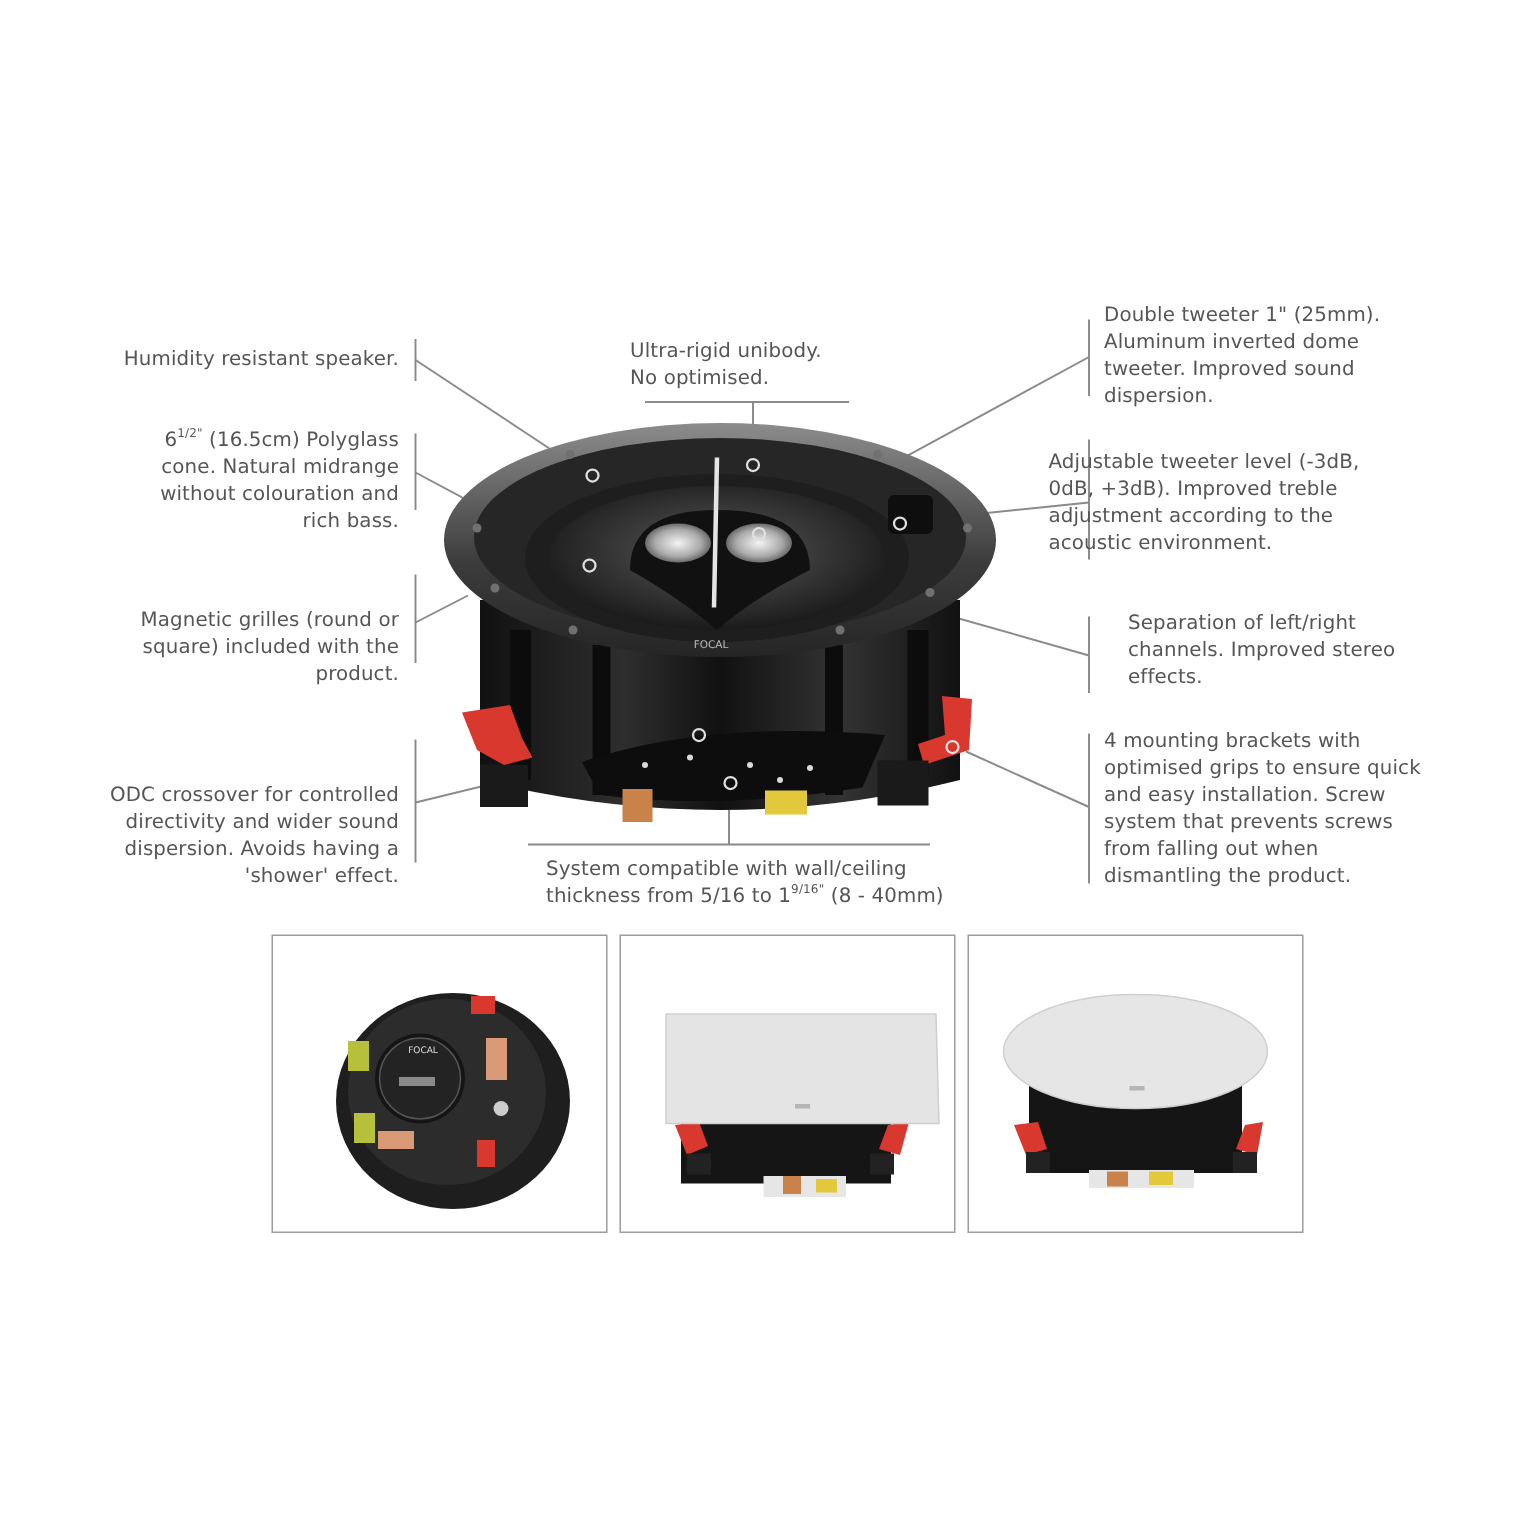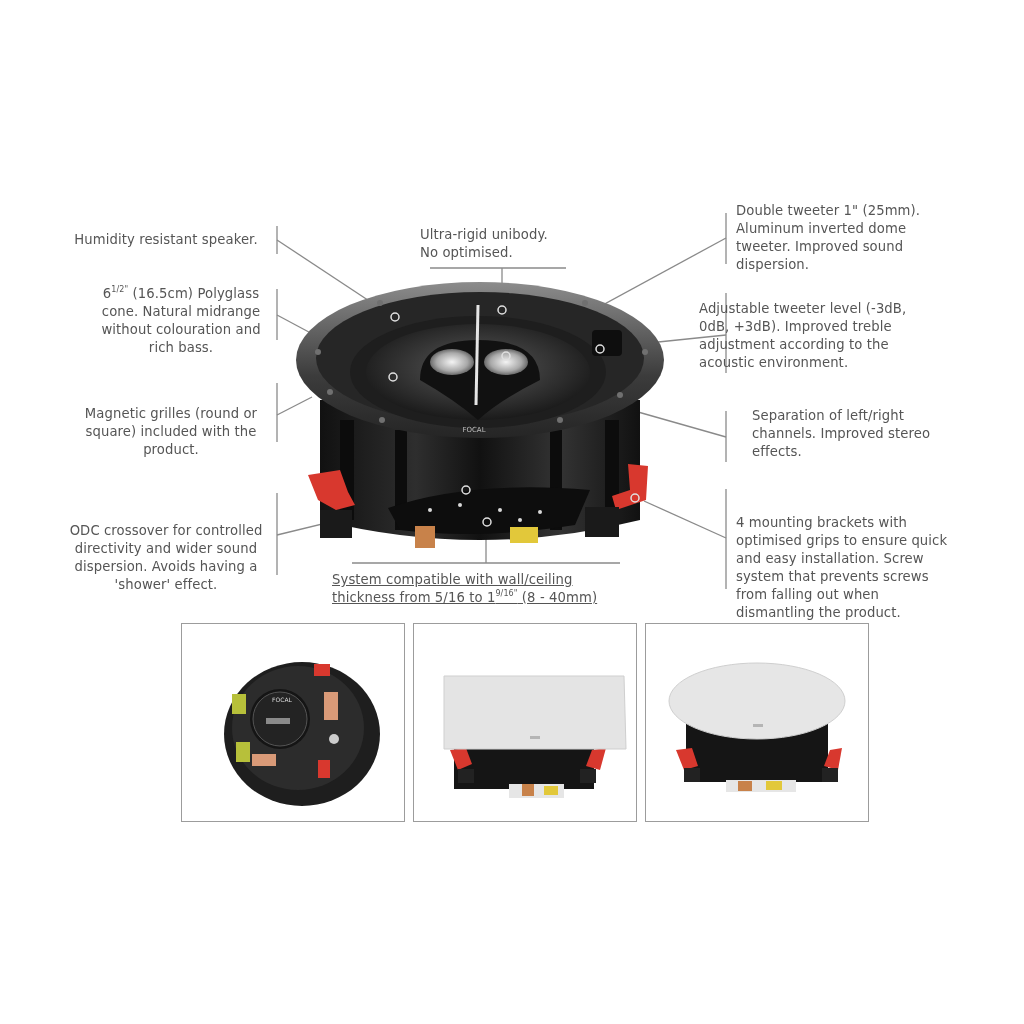--- a/index.html
+++ b/index.html
@@ -1,19 +1,19 @@
 <!DOCTYPE html>
 <html><head>
 <meta charset="utf-8">
 <style>
   html, body { margin:0; padding:0; background:#ffffff; }
   body { width:1024px; height:1024px; position:relative; overflow:hidden;
          font-family:"DejaVu Sans", "Liberation Sans", sans-serif; color:#5a5a5a; }
   .callout { position:absolute; font-size:13.2px; line-height:18px; color:#555555; letter-spacing:0.1px; }
-  .callout.left { text-align:center; }
+  .callout.left { text-align:right; }
   .callout.right { text-align:left; }
   .callout.center { text-align:left; }
   .callout sup { font-size:8px; line-height:0; vertical-align:6px; }
   svg.overlay { position:absolute; left:0; top:0; }
   .thumb { position:absolute; top:623px; width:222px; height:197px; border:1px solid #9c9c9c; background:#fff; overflow:hidden; }
   .thumb svg { position:absolute; left:0; top:0; }
 </style>
 </head>
 <body>
 
@@ -156,25 +156,25 @@
 
 <div class="callout right" style="left:736px; top:202px; width:220px;">
   <span>Double tweeter 1" (25mm). Aluminum inverted dome tweeter. Improved sound dispersion.</span>
 </div>
 <div class="callout right" style="left:699px; top:300px; width:220px;">
   <span>Adjustable tweeter level (-3dB, 0dB, +3dB). Improved treble adjustment according to the acoustic environment.</span>
 </div>
 <div class="callout right" style="left:736px; top:407px; width:210px;margin-left:16px;">
   <span>Separation of left/right channels. Improved stereo effects.</span>
 </div>
-<div class="callout right" style="left:736px; top:514px; width:220px;">
+<div class="callout right" style="left:736px; top:486px; width:220px;">
   <span>4 mounting brackets with optimised grips to ensure quick and easy installation. Screw system that prevents screws from falling out when dismantling the product.</span>
 </div>
 
-<div class="callout center" style="left:332px; top:571px; width:300px;text-decoration:underline;">
+<div class="callout center" style="left:364px; top:571px; width:300px;">
   <div>System compatible with wall/ceiling</div>
   <div><span>thickness from 5/16 to 1</span><sup>9/16"</sup><span> (8 - 40mm)</span></div>
 </div>
 
 <div class="thumb" style="left:181px;">
   <svg width="222" height="197">
     <ellipse cx="120" cy="110" rx="78" ry="72" fill="#1e1e1e"></ellipse>
     <ellipse cx="116" cy="104" rx="66" ry="62" fill="#2c2c2c"></ellipse>
     <circle cx="98" cy="95" r="30" fill="#151515"></circle>
     <circle cx="98" cy="95" r="27" fill="#232323" stroke="#555" stroke-width="1"></circle>

